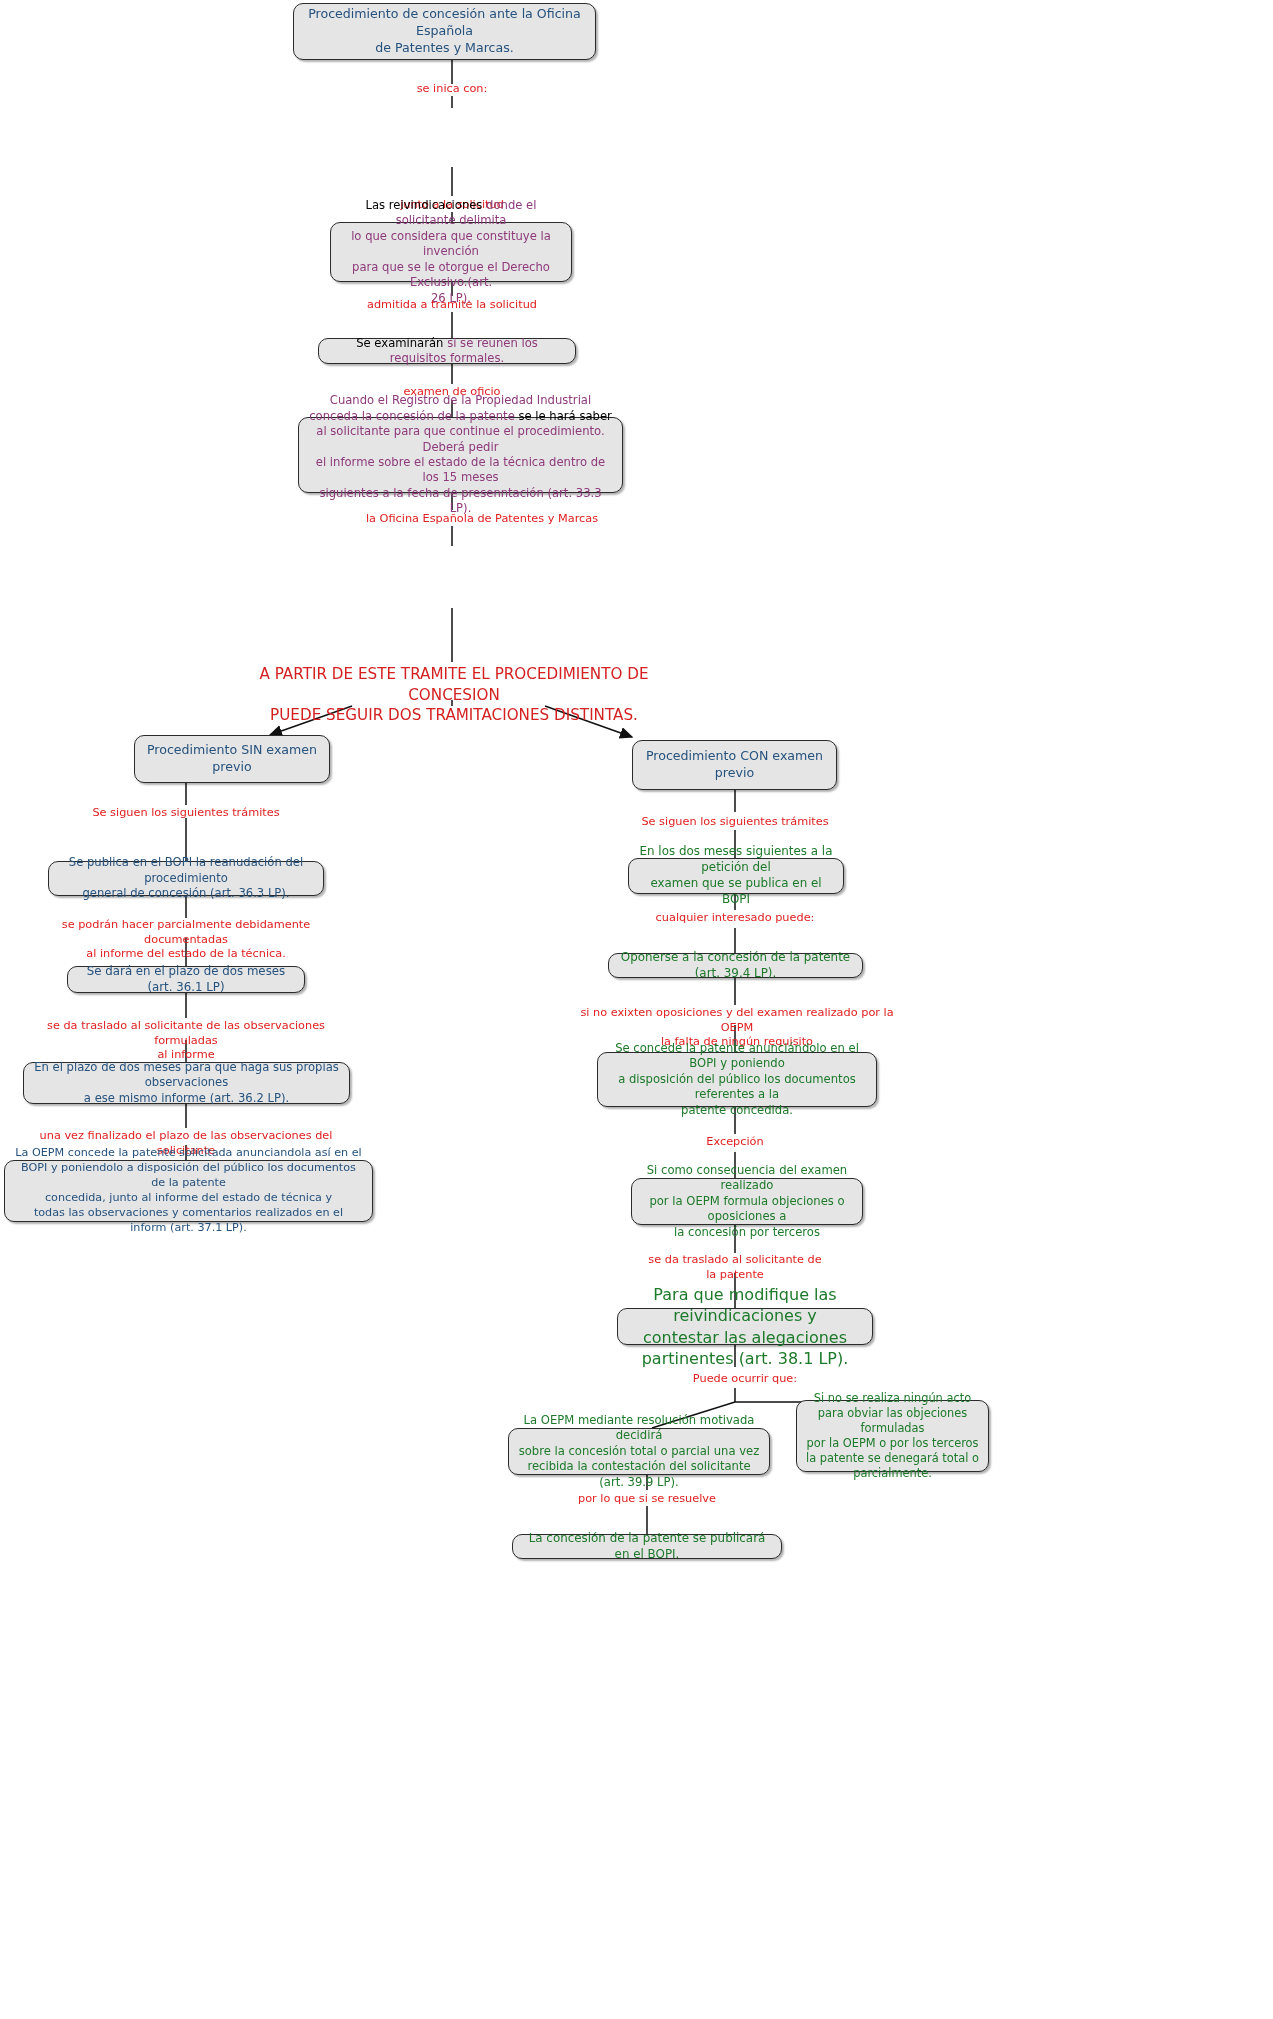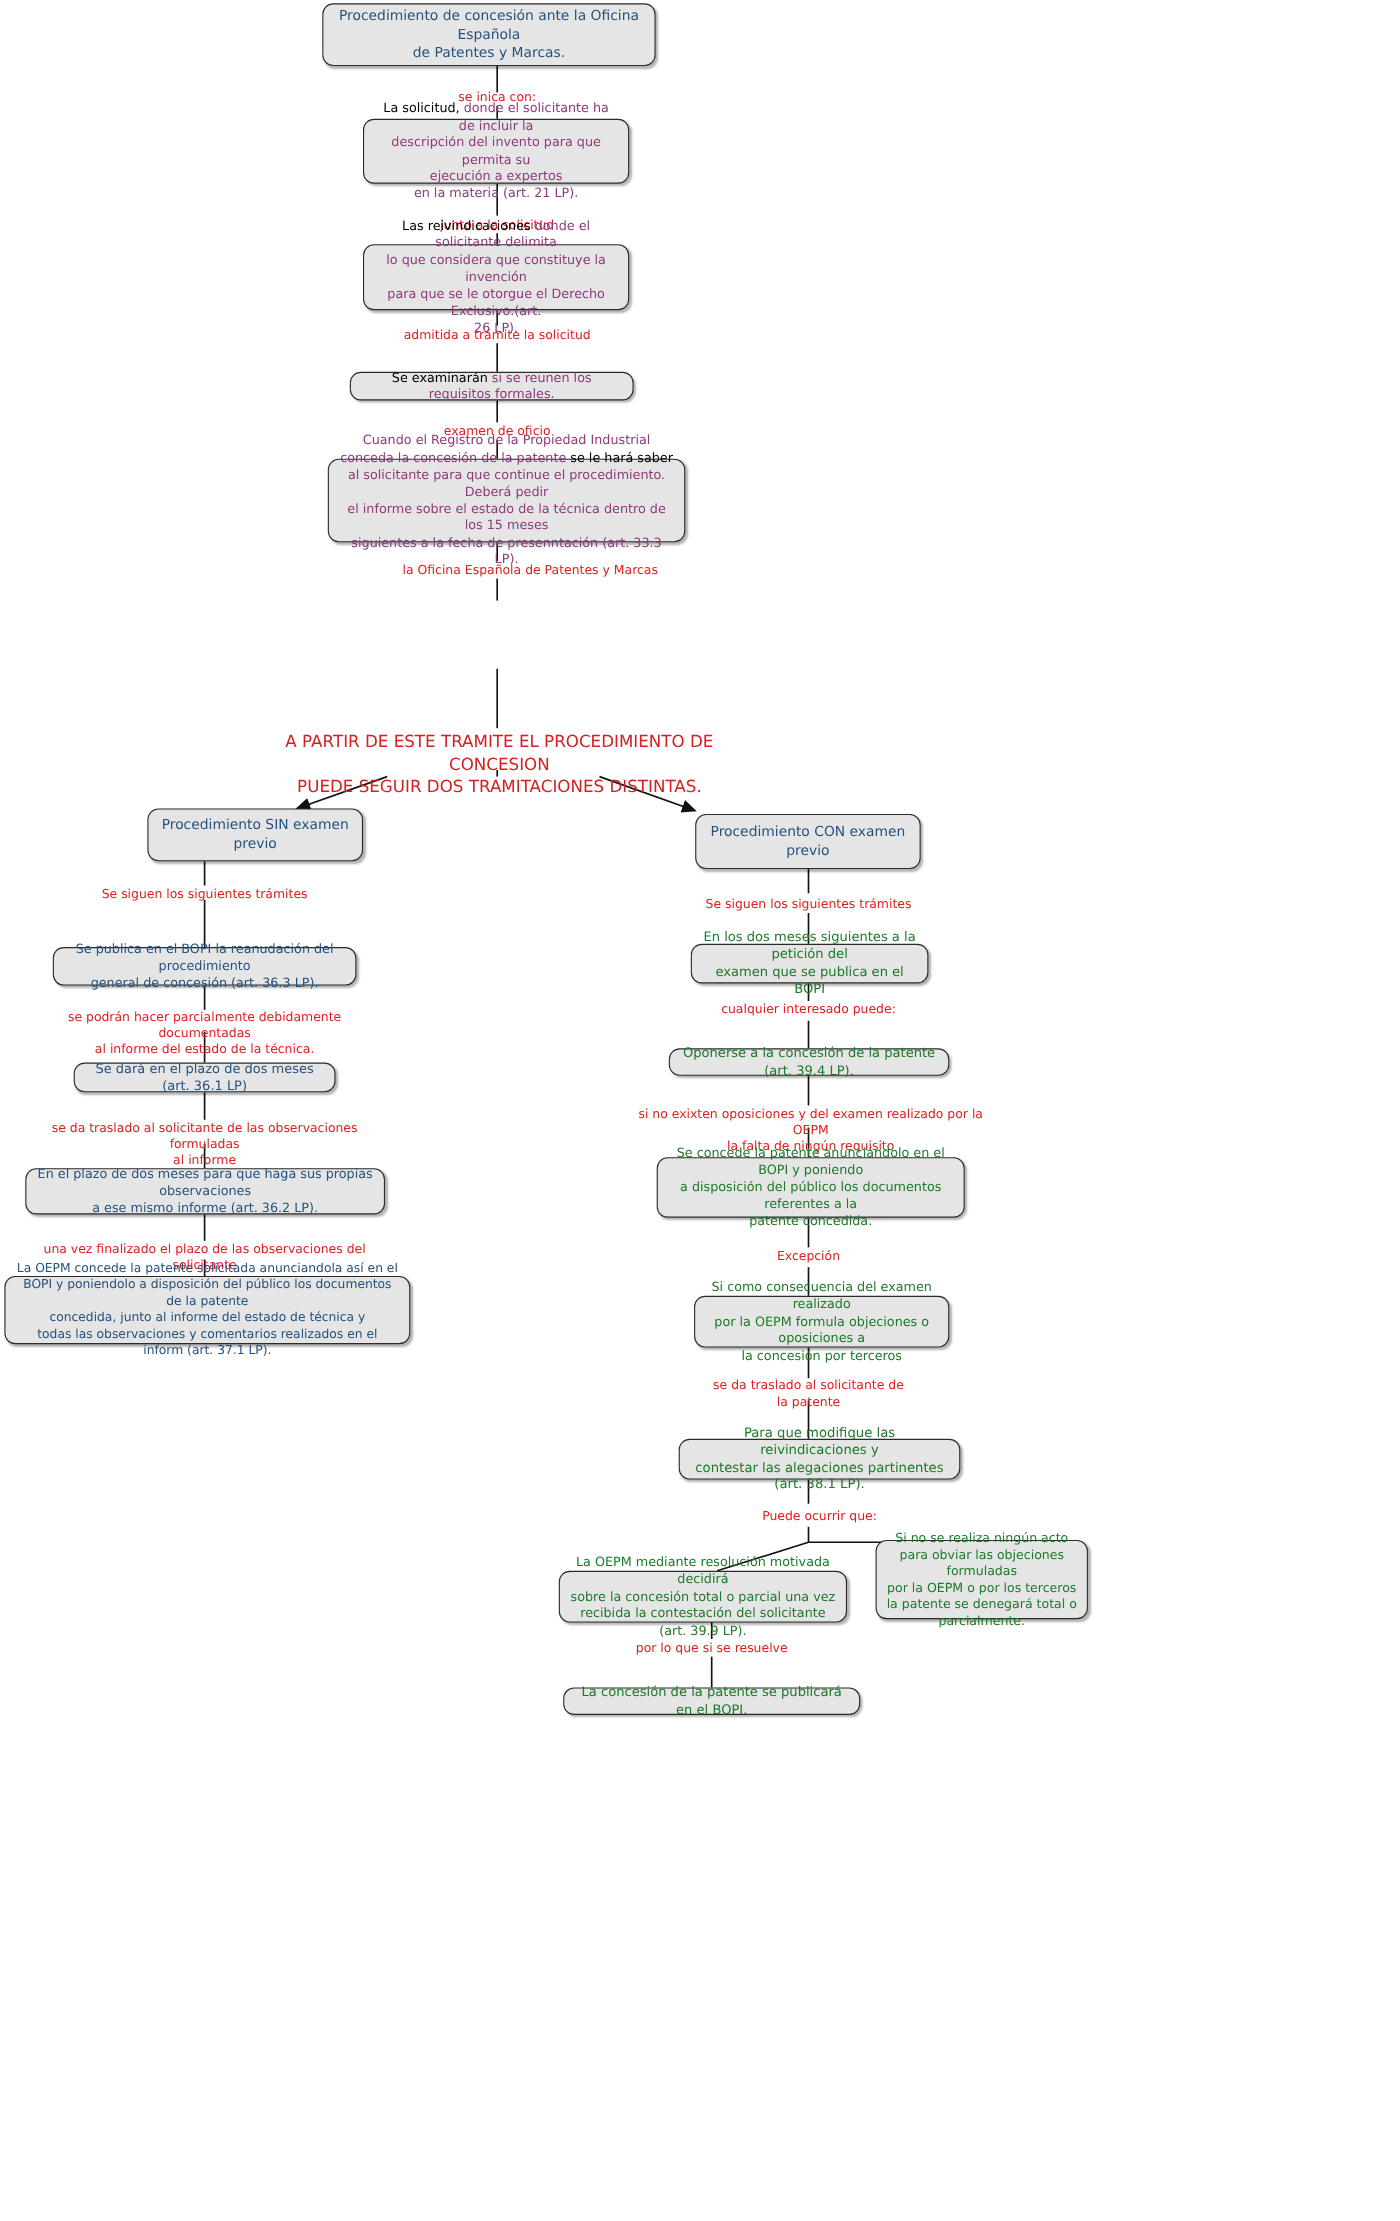--- a/index.html
+++ b/index.html
@@ -109,26 +109,20 @@
       <line x1="647" y1="1506" x2="647" y2="1534"></line>
     </g>
   </svg>
 
   <div class="node" style="left:293px; top:3px; width:303px; height:57px;">
     <span class="txt blue"><span>Procedimiento de concesión ante la Oficina Española</span><br><span>de Patentes y Marcas.</span></span>
   </div>
 
   <div class="edge-label" style="left:362px; top:82px; width:180px;">se inica con:</div>
 
-  <div class="node" style="left:330px; top:108px; width:242px; height:59px;">
-    <span class="txt purple"><span class="blk-b">La solicitud,</span><span style="white-space:pre-line"> donde el solicitante ha de incluir la
-descripción del invento para que permita su
-ejecución a expertos
-en la materia (art. 21 LP).</span></span>
-  </div>
 
   <div class="edge-label" style="left:362px; top:198px; width:180px;">junto a la solicitud</div>
 
   <div class="node" style="left:330px; top:222px; width:242px; height:60px;">
     <span class="txt purple"><span class="blk-b">Las reivindicaciones</span><span style="white-space:pre-line"> donde el solicitante delimita
 lo que considera que constituye la invención
 para que se le otorgue el Derecho Exclusivo.(art.
 26 LP).</span></span>
   </div>
 
@@ -220,21 +214,21 @@
   <div class="node" style="left:631px; top:1178px; width:232px; height:47px;">
     <span class="txt green" style="white-space:pre-line; font-size:11.6px;">Si como consecuencia del examen realizado
 por la OEPM formula objeciones o oposiciones a
 la concesión por terceros</span>
   </div>
 
   <div class="edge-label" style="left:635px; top:1253px; width:200px;">se da traslado al solicitante de
 la patente</div>
 
   <div class="node" style="left:617px; top:1308px; width:256px; height:37px;">
-    <span class="txt green" style="white-space:pre-line; font-size:12px;">Para que modifique las reivindicaciones y
+    <span class="txt green" style="white-space:pre-line; font-size:16px;">Para que modifique las reivindicaciones y
 contestar las alegaciones partinentes (art. 38.1 LP).</span>
   </div>
 
   <div class="edge-label" style="left:655px; top:1372px; width:180px;">Puede ocurrir que:</div>
 
   <div class="node" style="left:508px; top:1428px; width:262px; height:47px;">
     <span class="txt green" style="white-space:pre-line; font-size:11.6px;">La OEPM mediante resolución motivada decidirá
 sobre la concesión total o parcial una vez
 recibida la contestación del solicitante (art. 39.9 LP).</span>
   </div>

